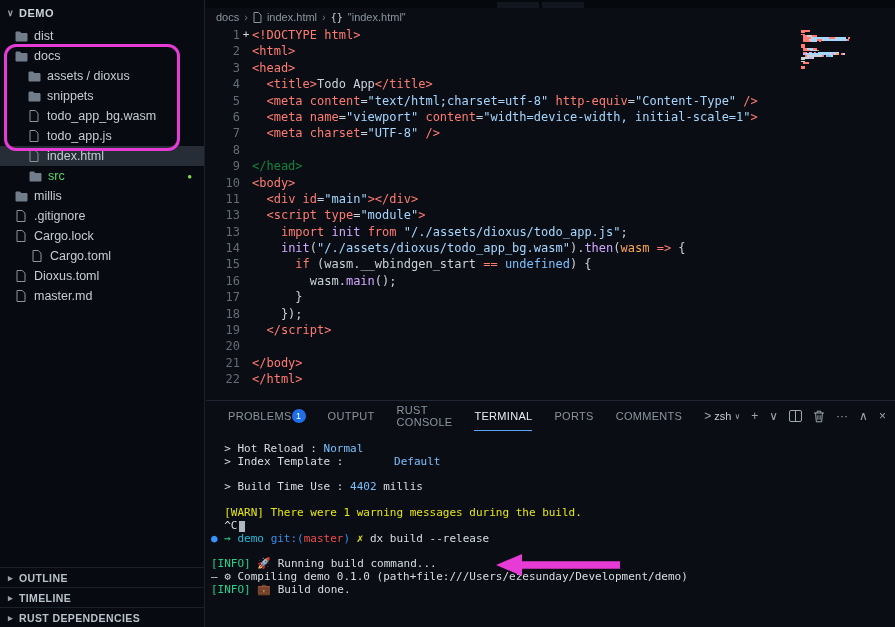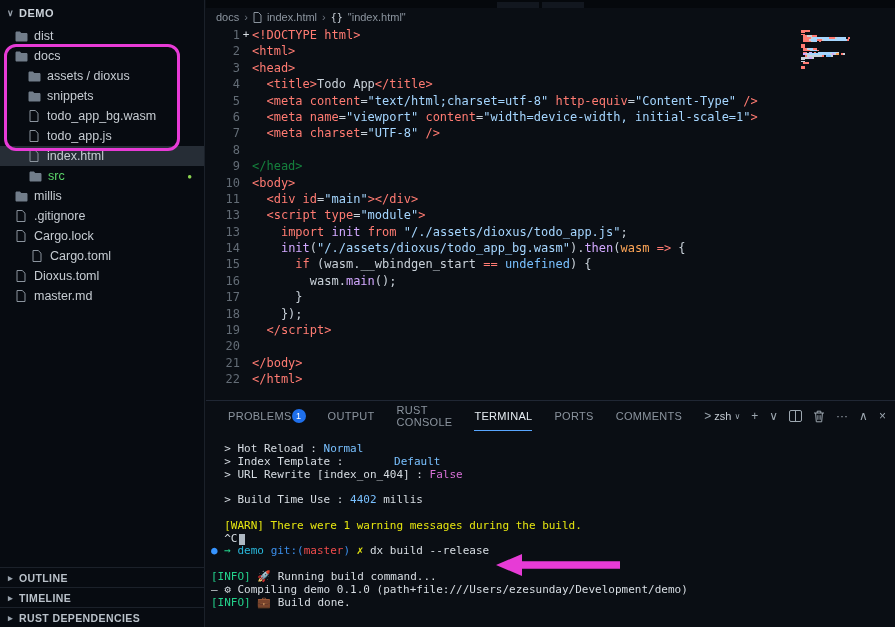--- a/index.html
+++ b/index.html
@@ -323,21 +323,20 @@
               </svg>
           </span>
           <span class="ctrl">···</span>
           <span class="ctrl">∧</span>
           <span class="ctrl">×</span>
         </div>
       </div>
       <div class="terminal">
           <div class="tl"><span style="color: rgb(215, 221, 227);">  &gt; Hot Reload : </span><span style="color: rgb(121, 192, 255);">Normal</span></div>
           <div class="tl"><span style="color: rgb(215, 221, 227);">  &gt; Index Template : </span><span style="color: rgb(121, 192, 255); padding-left: 44px;">Default</span></div>
-          <div class="tl"><span style="color: rgb(215, 221, 227);">  &gt; URL Rewrite [index_on_404] : </span><span style="color: rgb(214, 112, 214);">False</span></div>
           <div class="tl"></div>
           <div class="tl"><span style="color: rgb(215, 221, 227);">  &gt; Build Time Use : </span><span style="color: rgb(121, 192, 255);">4402</span><span style="color: rgb(215, 221, 227);"> millis</span></div>
           <div class="tl"></div>
           <div class="tl"><span style="color: rgb(229, 229, 16);">  [WARN] There were 1 warning messages during the build.</span></div>
           <div class="tl"><span style="color: rgb(215, 221, 227);">  ^C</span><span class="cursor"></span></div>
           <div class="tl"><span style="color: rgb(55, 148, 255);">● </span><span style="color: rgb(35, 209, 139);">→ </span><span style="color: rgb(41, 184, 219);">demo </span><span style="color: rgb(59, 142, 234);">git:(</span><span style="color: rgb(241, 76, 76);">master</span><span style="color: rgb(59, 142, 234);">) </span><span style="color: rgb(229, 229, 16);">✗ </span><span style="color: rgb(215, 221, 227);">dx build --release</span></div>
           <div class="tl"></div>
           <div class="tl"><span style="color: rgb(35, 209, 139);">[INFO]</span><span style="color: rgb(215, 221, 227);"> 🚀 Running build command...</span></div>
           <div class="tl"><span style="color: rgb(215, 221, 227);">– ⚙ Compiling demo 0.1.0 (path+file:///Users/ezesunday/Development/demo)</span></div>
           <div class="tl"><span style="color: rgb(35, 209, 139);">[INFO]</span><span style="color: rgb(215, 221, 227);"> 💼 Build done.</span></div>

